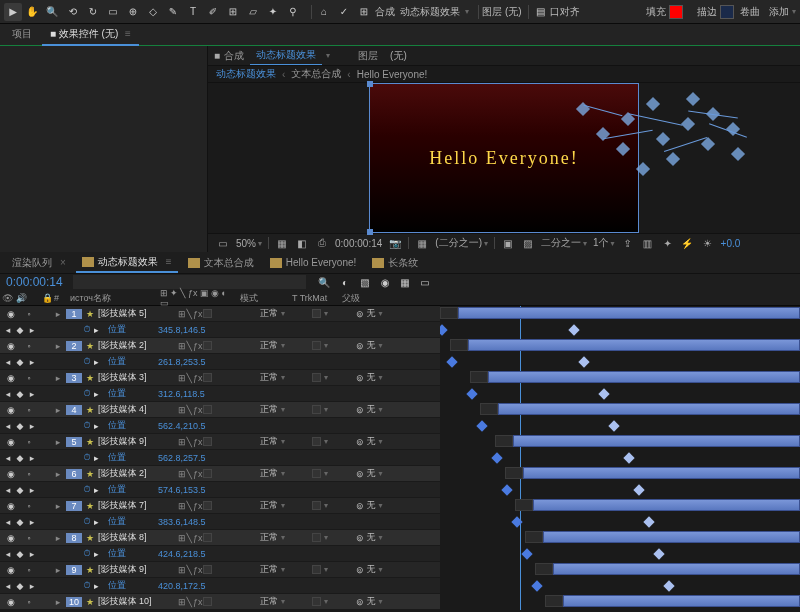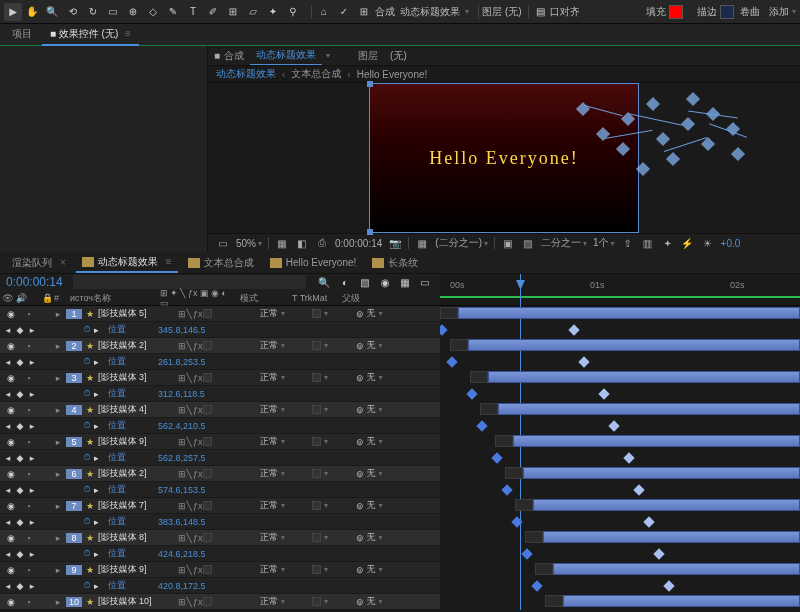--- a/index.html
+++ b/index.html
@@ -307,29 +307,20 @@
         <div class="tl-col" style="width:40px">👁 🔊</div>
         <div class="tl-col" style="width:12px">🔒</div>
         <div class="tl-col" style="width:16px">#</div>
         <div class="tl-col" style="width:90px">источ名称</div>
         <div class="tl-col" style="width:80px">⊞ ✦ ╲ ƒx ▣ ◉ ◐ ▭</div>
         <div class="tl-col" style="width:52px">模式</div>
         <div class="tl-col" style="width:50px">T  TrkMat</div>
         <div class="tl-col" style="width:62px">父级</div>
       </div>
     </div>
-    <div class="tl-header-right">
-      <div class="ruler">
-        <div class="ruler-tick" style="left:10px">00s</div>
-        <div class="ruler-tick" style="left:150px">01s</div>
-        <div class="ruler-tick" style="left:290px">02s</div>
-        <div class="ruler-line"></div>
-        <div class="playhead" style="left:80px"></div>
-      </div>
-    </div>
   </div>
 
   <div class="tl-body">
     <div class="tl-left" id="tl-left">
         <div class="layer-row dark">
           <div class="lr-av">
             <span class="av-dot">◉</span>
             <span class="av-dot">◦</span>
           </div>
           <div class="lr-lock"></div>

